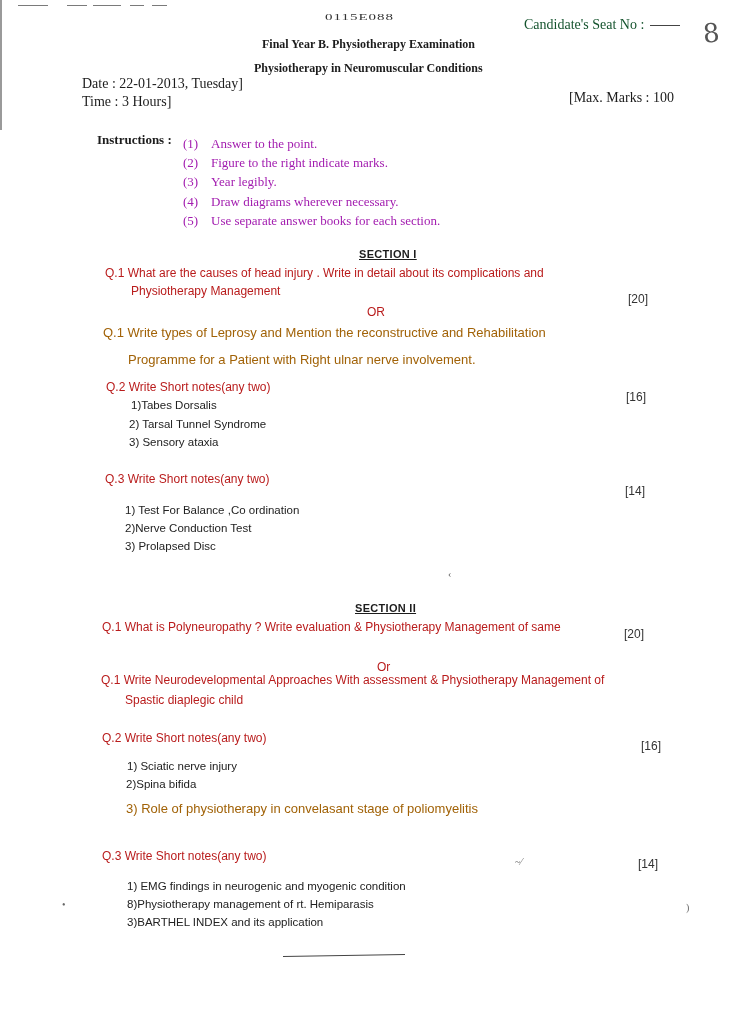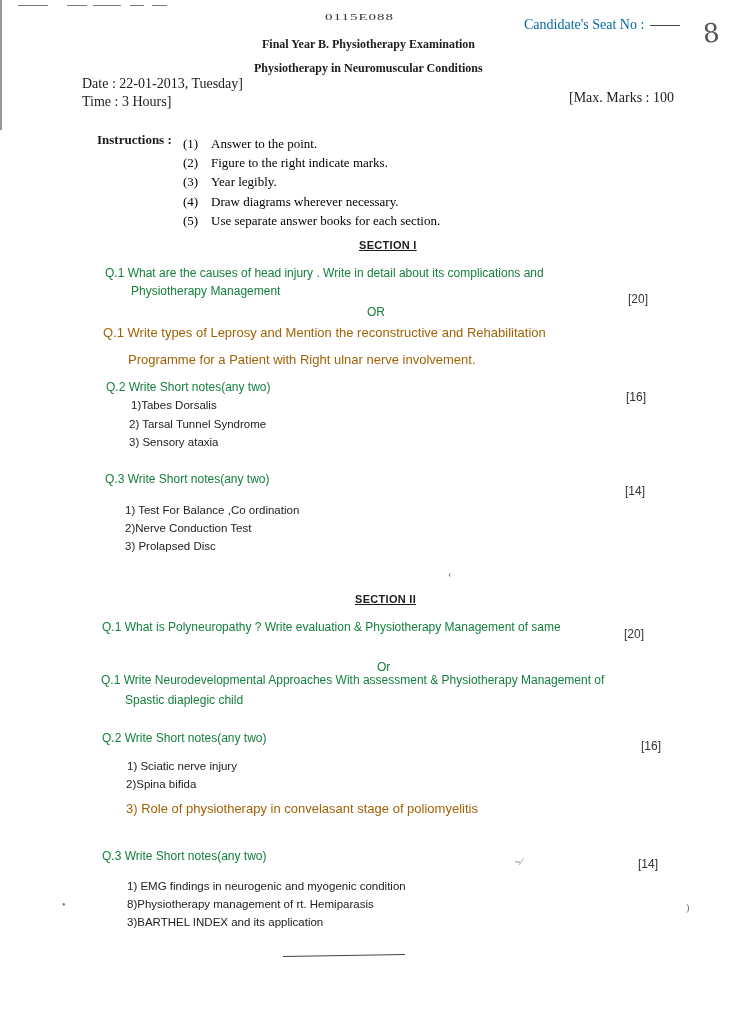--- a/index.html
+++ b/index.html
@@ -6,30 +6,30 @@
   body {
     width: 743px; height: 1024px; background: #ffffff; position: relative; overflow: hidden;
     color: #1c1c1c;
   }
   .serif { font-family: "Liberation Serif", "DejaVu Serif", serif; }
   .sans { font-family: "Liberation Sans", "DejaVu Sans", sans-serif; }
   .abs { position: absolute; white-space: nowrap; }
   .left-rule { position: absolute; left: 0; top: 0; width: 2px; height: 130px; background: #9a9a9a; }
   .dash { position: absolute; top: 5px; height: 1px; background: #7a7a7a; }
   .code { font-size: 15px; letter-spacing: 1px; color: #333; transform: scaleY(0.6); transform-origin: top; }
-  .seat { font-size: 14px; color: #0369a1; }
+  .seat { font-size: 14px; color: #14532d; }
   .seat-line { display: inline-block; width: 30px; border-bottom: 1px solid #444; margin-left: 6px; vertical-align: middle; }
   .seat-mark { font-size: 26px; color: #555; font-family: "DejaVu Serif", serif; transform: rotate(-5deg); }
   .title { font-size: 12px; font-weight: bold; }
   .meta { font-size: 14px; font-weight: normal; }
   .instr-label { font-size: 13px; font-weight: bold; }
-  .instr { font-size: 13px; color: #000000; }
+  .instr { font-size: 13px; color: #a21caf; }
   .instr-num { display: inline-block; width: 28px; }
-  .section-title { font-size: 11px; font-weight: bold; text-decoration: underline; letter-spacing: 0.3px; }
-  .q { font-size: 12px; color: #15803d; }
+  .section-title { font-size: 11px; font-weight: bold; text-decoration: underline; letter-spacing: 0.3px; margin-top: 9px; }
+  .q { font-size: 12px; color: #b91c1c; }
   .q-lg { font-size: 13px; color: #a16207; }
   .marks { font-size: 12px; color: #333; }
   .sub { font-size: 11.5px; color: #222; }
   .bottom-rule { position: absolute; left: 283px; top: 955px; width: 122px; height: 1px; background: #444; transform: rotate(-1deg); }
   .scribble { font-size: 10px; color: #666; }
 </style>
 </head>
 <body>
 
 <div class="left-rule"></div>

